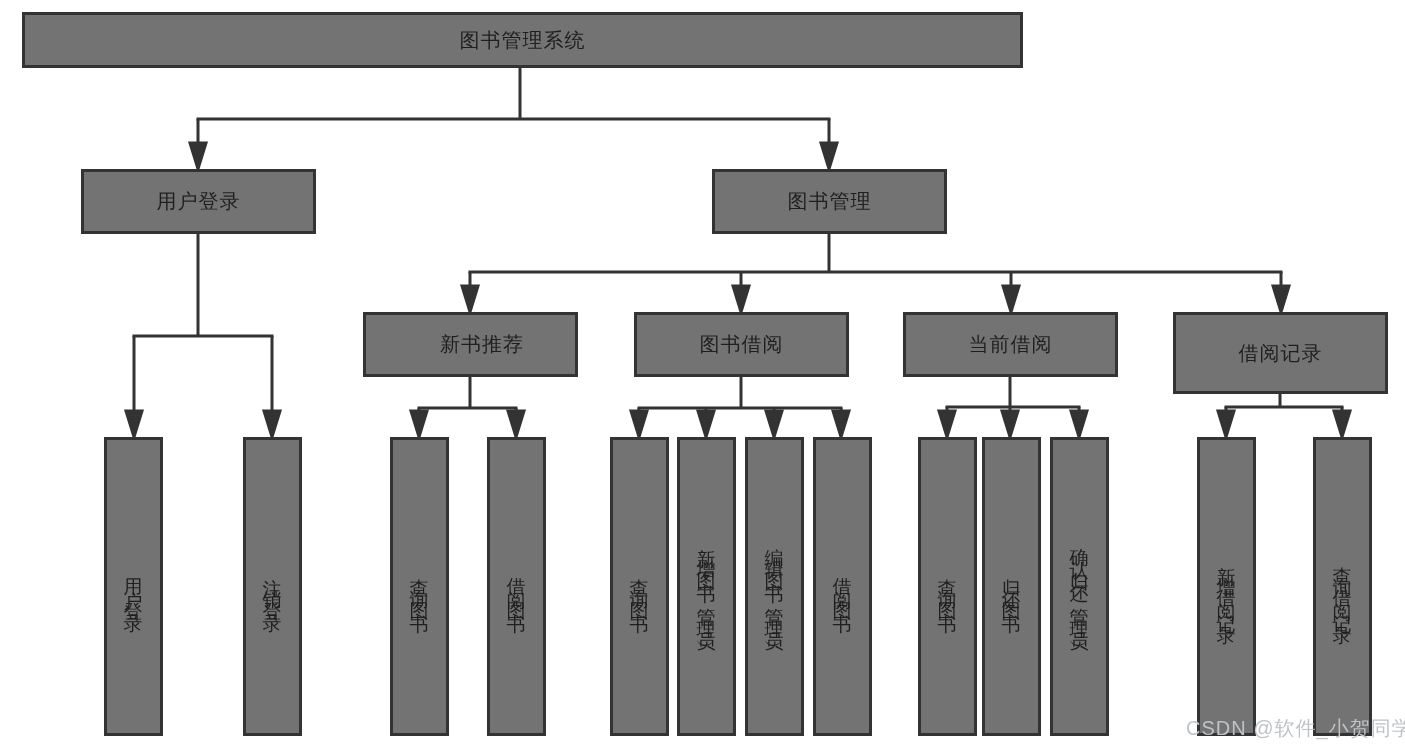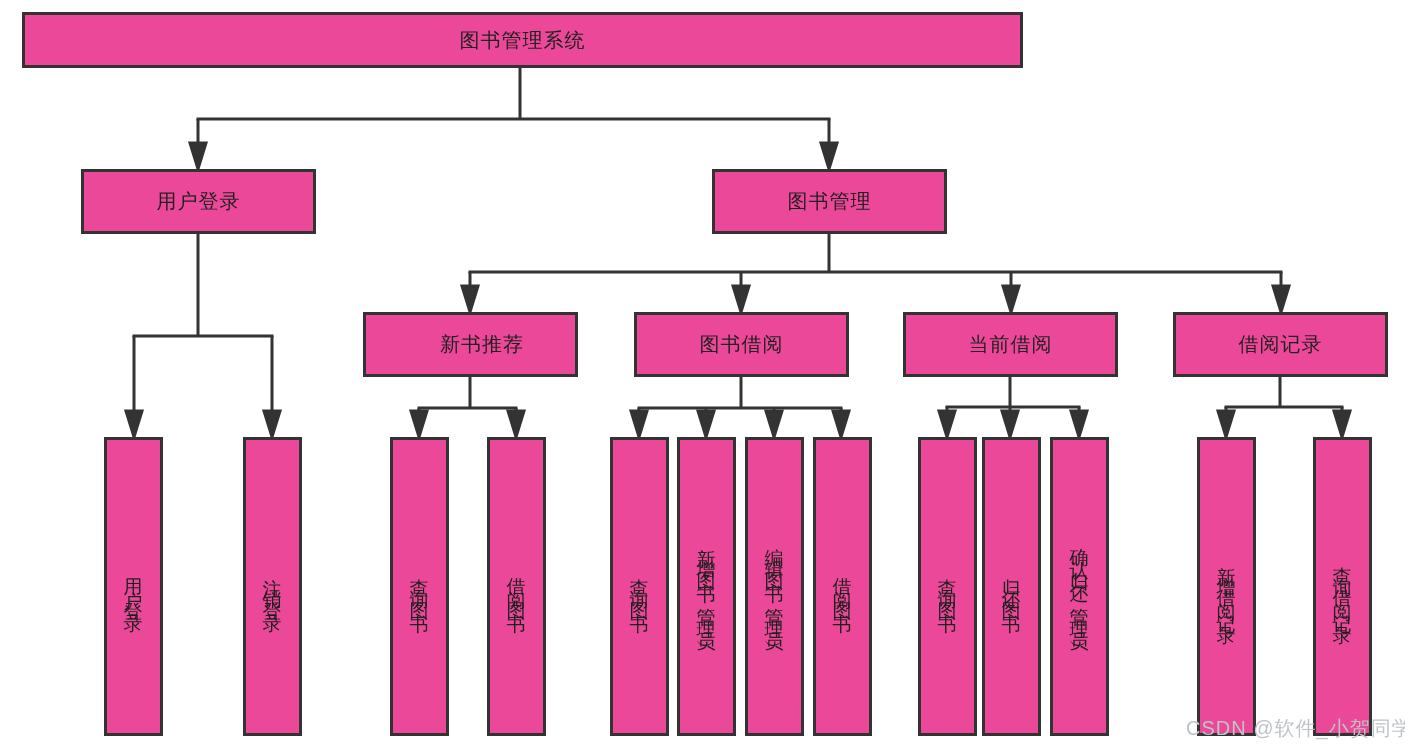--- a/index.html
+++ b/index.html
@@ -5,21 +5,21 @@
   html,body{margin:0;padding:0;background:#ffffff;}
   #canvas{
     position:relative;
     width:1405px;height:747px;
     background:#ffffff;
     font-family:"Liberation Sans","DejaVu Sans",sans-serif;
     overflow:hidden;
   }
   .box{
     position:absolute;
-    background:#ec4899;
+    background:#737373;
     border:3px solid #333333;
     box-sizing:border-box;
     display:flex;
     align-items:center;
     justify-content:center;
     color:#1f1f1f;
     font-size:20px;
     letter-spacing:1px;
     z-index:2;
   }
@@ -142,21 +142,21 @@
 
   <div class="box" style="left:363px;top:312px;width:215px;height:65px;padding-left:23px;">
     <span>新书推荐</span>
   </div>
   <div class="box" style="left:634px;top:312px;width:215px;height:65px;">
     <span>图书借阅</span>
   </div>
   <div class="box" style="left:903px;top:312px;width:215px;height:65px;">
     <span>当前借阅</span>
   </div>
-  <div class="box" style="left:1173px;top:312px;width:215px;height:65px;">
+  <div class="box" style="left:1173px;top:312px;width:215px;height:82px;">
     <span>借阅记录</span>
   </div>
 
   <div class="box vbox" style="left:104px;top:437px;width:59px;height:299px;">
     <span class="vtext">用户登录</span>
   </div>
   <div class="box vbox" style="left:243px;top:437px;width:59px;height:299px;">
     <span class="vtext">注销登录</span>
   </div>
 

